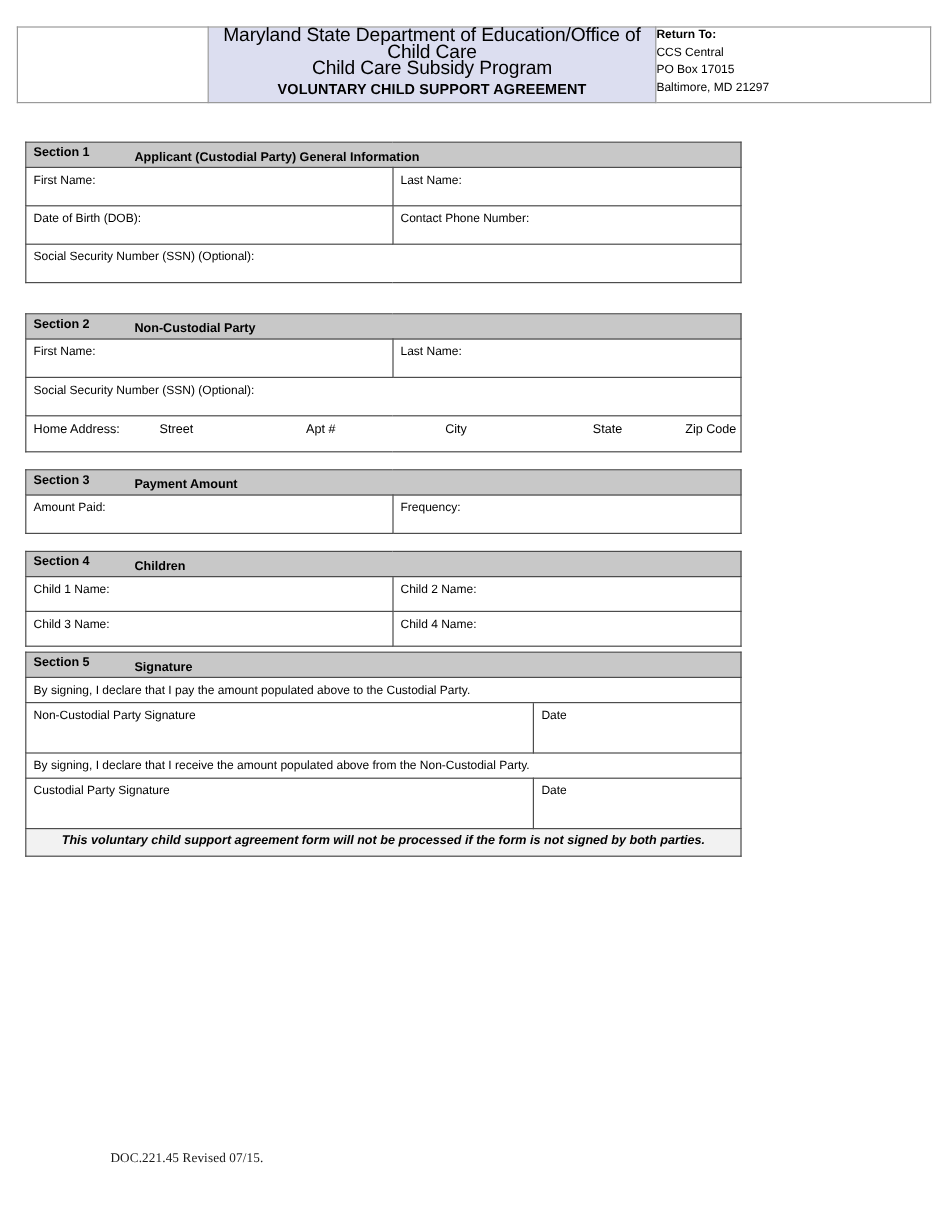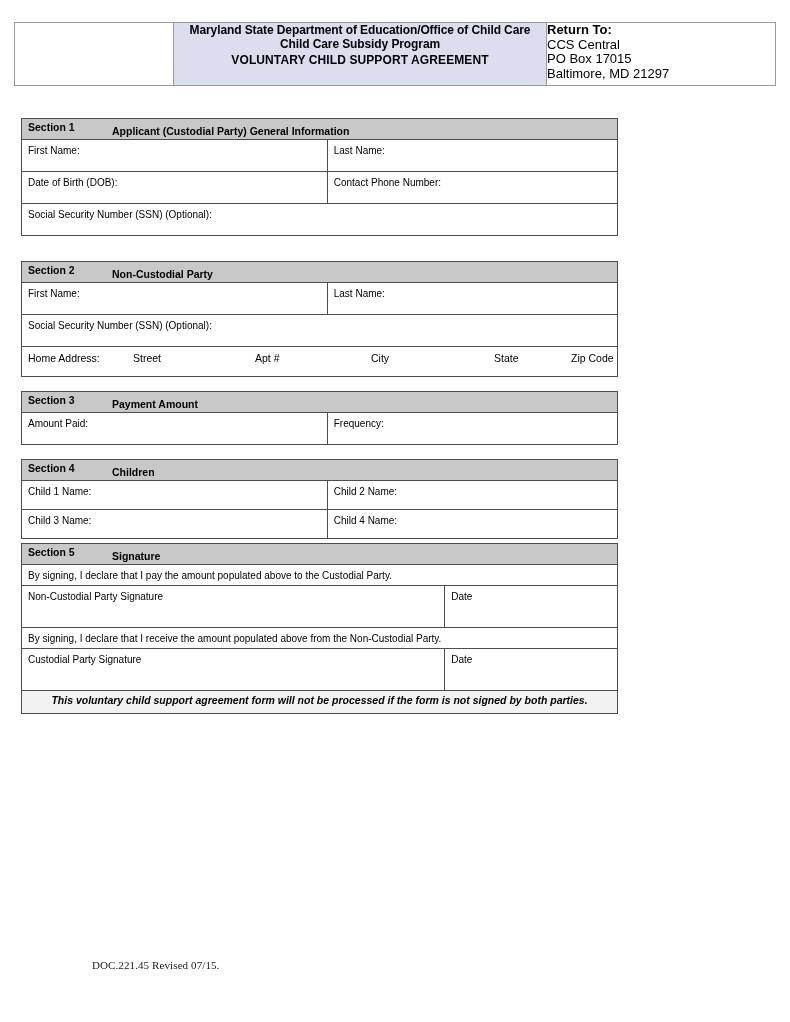--- a/index.html
+++ b/index.html
@@ -45,36 +45,36 @@
     background: #ffffff;
   }
   .mh-title {
     width: 372px;
     background: #dcdef0;
     text-align: center;
     padding: 7px 6px 6px 6px;
   }
   .mh-title .t1,
   .mh-title .t2 {
-    font-size: 12px;
-    font-weight: bold;
+    font-size: 16px;
+    font-weight: normal;
     line-height: 14px;
     letter-spacing: -0.1px;
   }
   .mh-title .t3 {
     font-size: 12px;
     font-weight: bold;
     line-height: 17px;
     letter-spacing: 0.1px;
     margin-top: 1px;
   }
   .mh-return {
     background: #ffffff;
     padding: 6px 6px 6px 9px;
-    font-size: 13px;
+    font-size: 10px;
     line-height: 14.5px;
   }
   .mh-return .rt-head {
     font-weight: bold;
   }
 
   
   .section {
     position: absolute;
     left: 21px;

